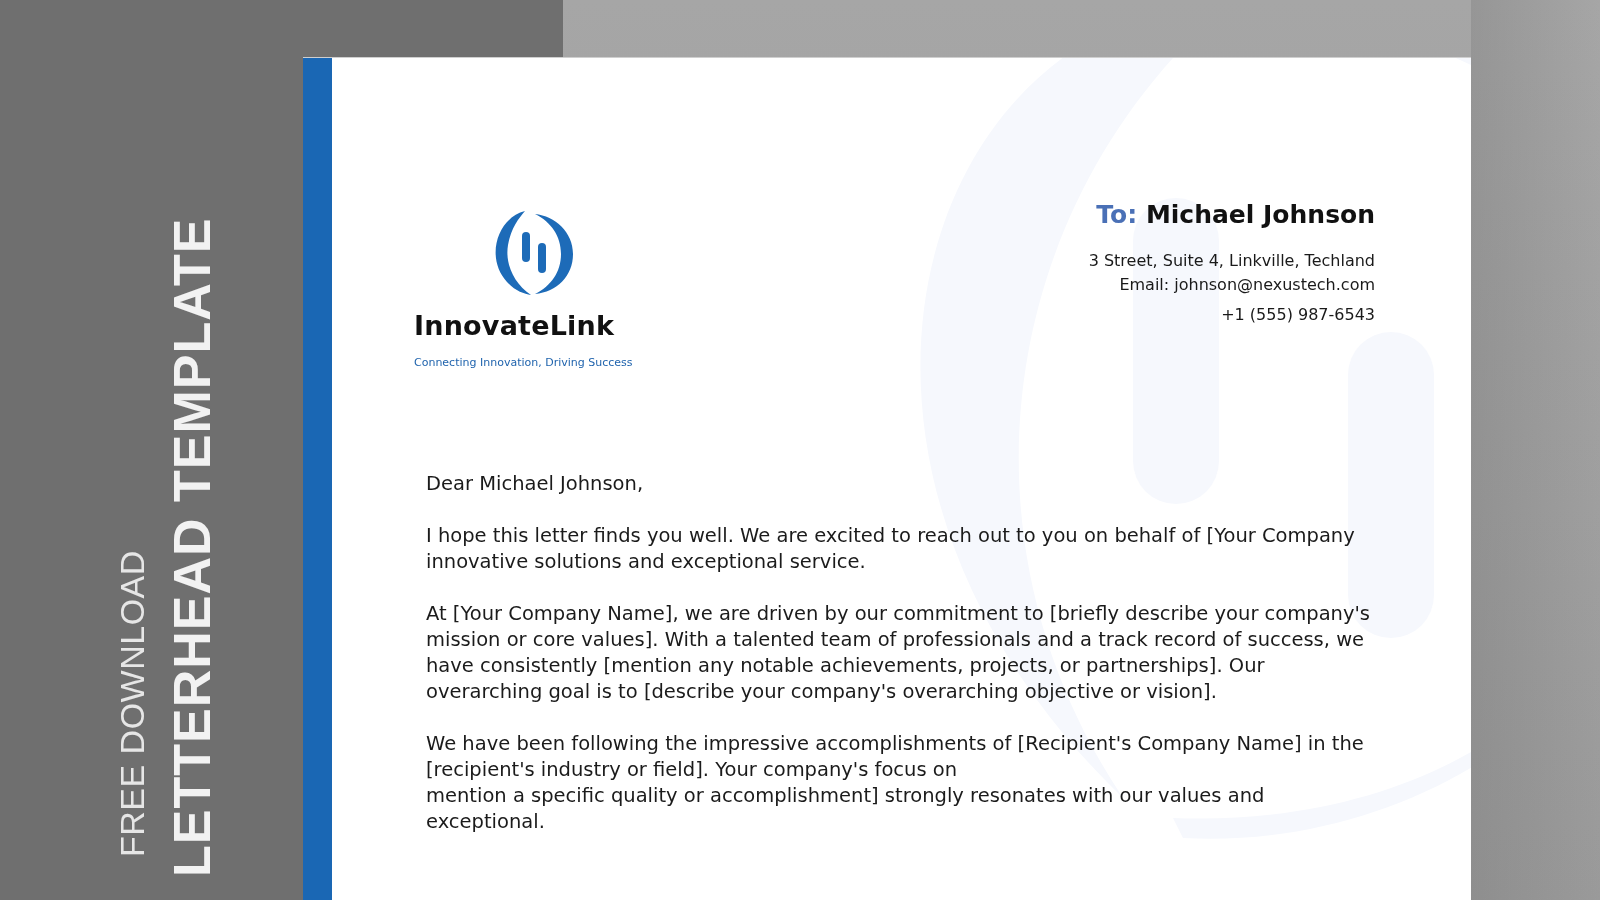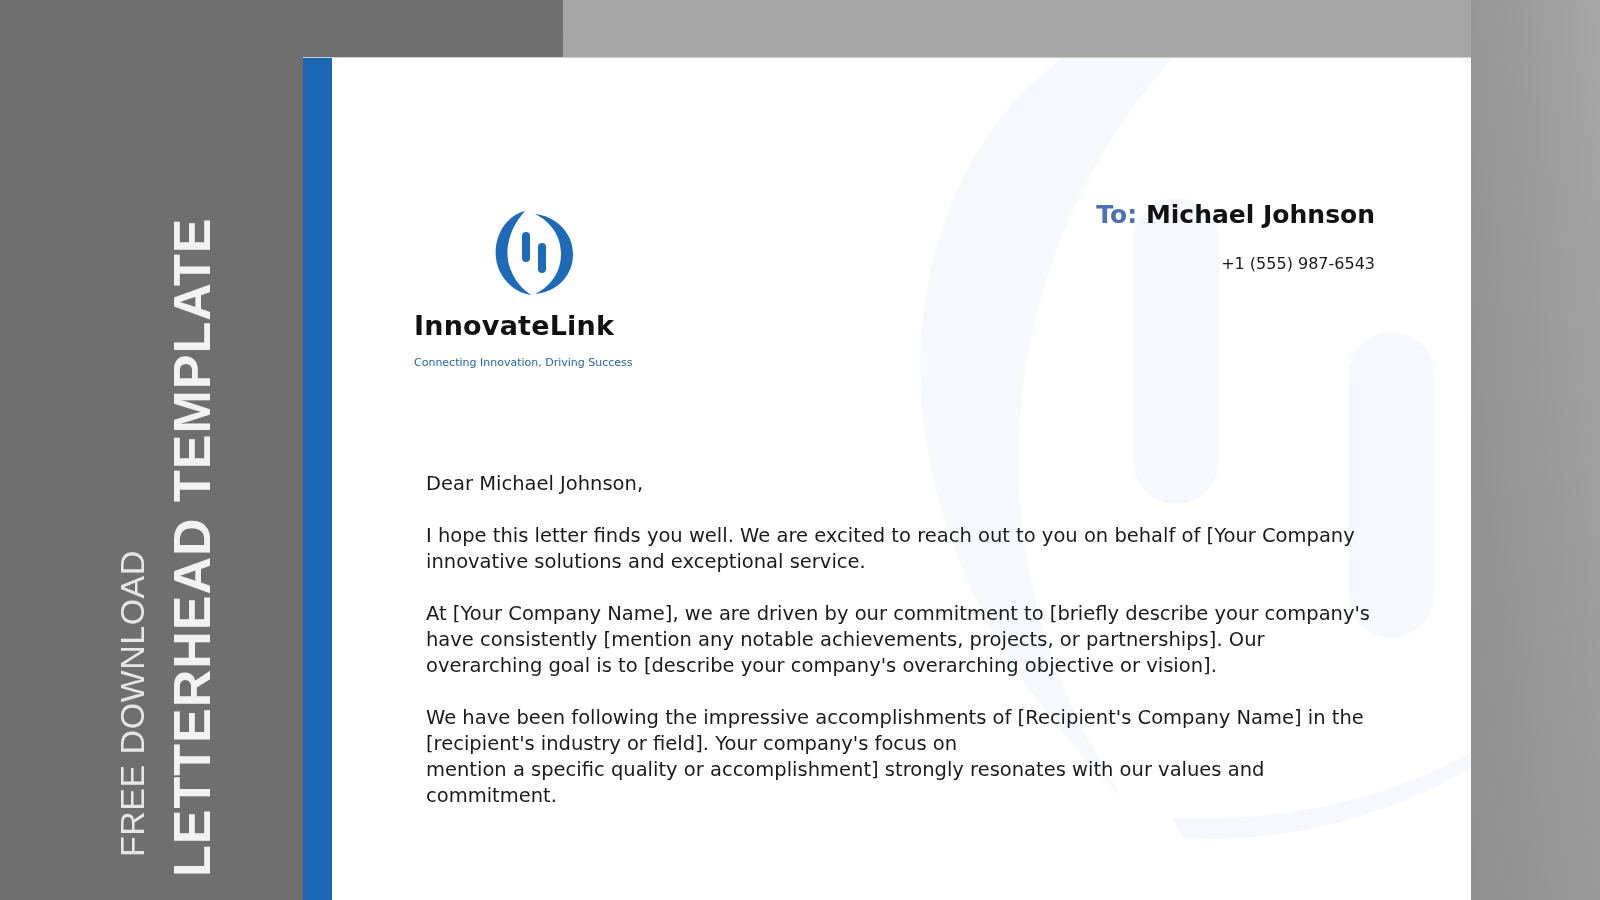--- a/index.html
+++ b/index.html
@@ -65,21 +65,21 @@
   .to-line {
     font-size: 25px; font-weight: 700; color: #111; white-space: nowrap;
     font-family: "DejaVu Sans", sans-serif;
   }
   .to-label { color: #4a70b6; }
   .addr {
     margin-top: 20px; font-size: 16px; line-height: 24px; color: #1a1a1a;
     font-family: "DejaVu Sans", sans-serif; white-space: nowrap;
   }
   .phone {
-    margin-top: 25px; font-size: 16px; color: #1a1a1a; white-space: nowrap;
+    margin-top: 8px; font-size: 16px; color: #1a1a1a; white-space: nowrap;
     font-family: "DejaVu Sans", sans-serif;
     text-align: right;
   }
 
   .letter {
     position: absolute; left: 111px; top: 413px; width: 960px;
     font-size: 19.5px; line-height: 26px; color: #1b1b1b;
     font-family: "DejaVu Sans", sans-serif;
   }
   .letter p { margin: 0 0 26px 12px; }
@@ -124,34 +124,39 @@
     </svg>
     <div class="brand-name">InnovateLink</div>
     <div class="brand-tag">Connecting Innovation, Driving Success</div>
   </div>
 
   <div class="recipient">
     <div class="to-line">
       <span class="to-label">To:</span>
       <span>Michael Johnson</span>
     </div>
+    <div class="addr">
+      <div>3 Street, Suite 4, Linkville, Techland</div>
+      <div>Email: johnson@nexustech.com</div>
+    </div>
     <div class="phone">+1 (555) 987-6543</div>
   </div>
 
   <div class="letter">
     <p>Dear Michael Johnson,</p>
     <p>
       <span class="line">I hope this letter finds you well. We are excited to reach out to you on behalf of [Your Company</span>
       <span class="line">innovative solutions and exceptional service.</span>
     </p>
     <p>
       <span class="line">At [Your Company Name], we are driven by our commitment to [briefly describe your company's</span>
+      <span class="line">mission or core values]. With a talented team of professionals and a track record of success, we</span>
       <span class="line">have consistently [mention any notable achievements, projects, or partnerships]. Our</span>
       <span class="line">overarching goal is to [describe your company's overarching objective or vision].</span>
     </p>
     <p>
       <span class="line">We have been following the impressive accomplishments of [Recipient's Company Name] in the</span>
       <span class="line">[recipient's industry or field]. Your company's focus on</span>
       <span class="line">mention a specific quality or accomplishment] strongly resonates with our values and</span>
-      <span class="line">commitment.</span>
+      <span class="line">exceptional.</span>
     </p>
   </div>
 </div>
 
 </body></html>

